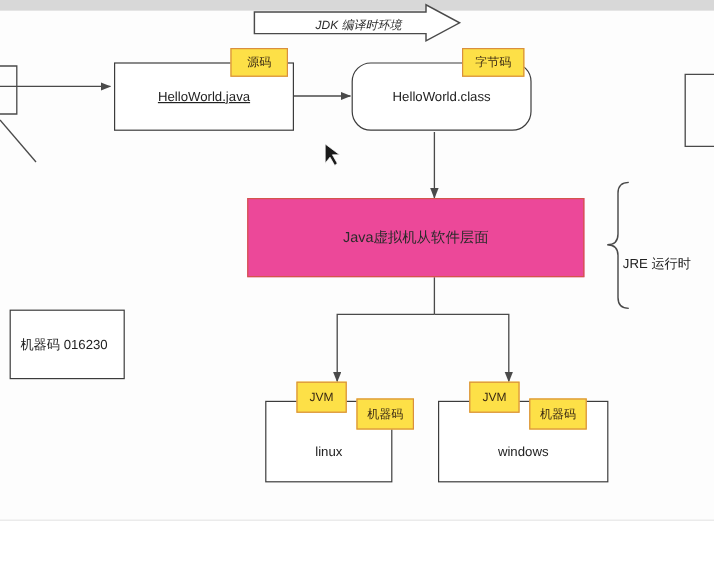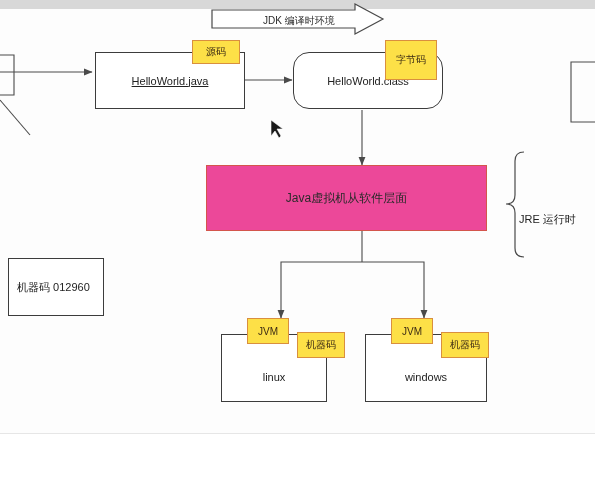--- a/index.html
+++ b/index.html
@@ -149,47 +149,47 @@
     <path d="M362,262 L281,262 L281,318" fill="none" stroke="#4a4a4a" stroke-width="1.1" marker-end="url(#arr)"></path>
     <path d="M362,262 L424,262 L424,318" fill="none" stroke="#4a4a4a" stroke-width="1.1" marker-end="url(#arr)"></path>
 
     <path d="M524,152 q-9,0 -9,9 L515,195 q0,9 -9,9 q9,0 9,9 L515,248 q0,9 9,9" fill="none" stroke="#4a4a4a" stroke-width="1.2"></path>
 
     <path d="M595,62 L571,62 L571,122 L595,122" fill="none" stroke="#4a4a4a" stroke-width="1.1"></path>
 
     <path d="M271,120 L271,136 L275,131 L279,138 L281,136 L277,129 L283,129 Z" fill="#1a1a1a" stroke="#ffffff" stroke-width="0.6"></path>
   </svg>
 
-  <div class="arrow-text" style="left:263px; top:14px;">JDK 编译时环境</div>
+  <div class="arrow-text" style="left:263px; top:14px;font-style:italic;">JDK 编译时环境</div>
 
   <div class="node" style="left:95px; top:52px; width:150px; height:57px;text-decoration:underline;">
     <span>HelloWorld.java</span>
   </div>
   <div class="tag" style="left:192px; top:40px; width:48px; height:24px;">源码</div>
 
   <div class="node" style="left:293px; top:52px; width:150px; height:57px;border-radius:16px;">
     <span>HelloWorld.class</span>
   </div>
-  <div class="tag" style="left:385px; top:40px; width:52px; height:40px;">字节码</div>
+  <div class="tag" style="left:385px; top:40px; width:52px; height:24px;">字节码</div>
 
   <div class="node" style="left:8px; top:258px; width:96px; height:58px; justify-content:flex-start; padding-left:8px;">
-    <span>机器码 012960</span>
+    <span>机器码 016230</span>
   </div>
 
   <div class="redbox" style="left:206px; top:165px; width:281px; height:66px;">
     <span>Java虚拟机从软件层面</span>
   </div>
 
   <div class="plain-label" style="left:519px; top:212px;">JRE 运行时</div>
 
   <div class="jvm-node" style="left:221px; top:334px; width:106px; height:68px;">
     <span class="os-name">linux</span>
   </div>
   <div class="tag" style="left:247px; top:318px; width:42px; height:26px;">JVM</div>
   <div class="tag" style="left:297px; top:332px; width:48px; height:26px;">机器码</div>
 
-  <div class="jvm-node" style="left:365px; top:334px; width:122px; height:68px;">
+  <div class="jvm-node" style="left:365px; top:334px; width:142px; height:68px;">
     <span class="os-name">windows</span>
   </div>
   <div class="tag" style="left:391px; top:318px; width:42px; height:26px;">JVM</div>
   <div class="tag" style="left:441px; top:332px; width:48px; height:26px;">机器码</div>
 
 </div>
 
 </body></html>

